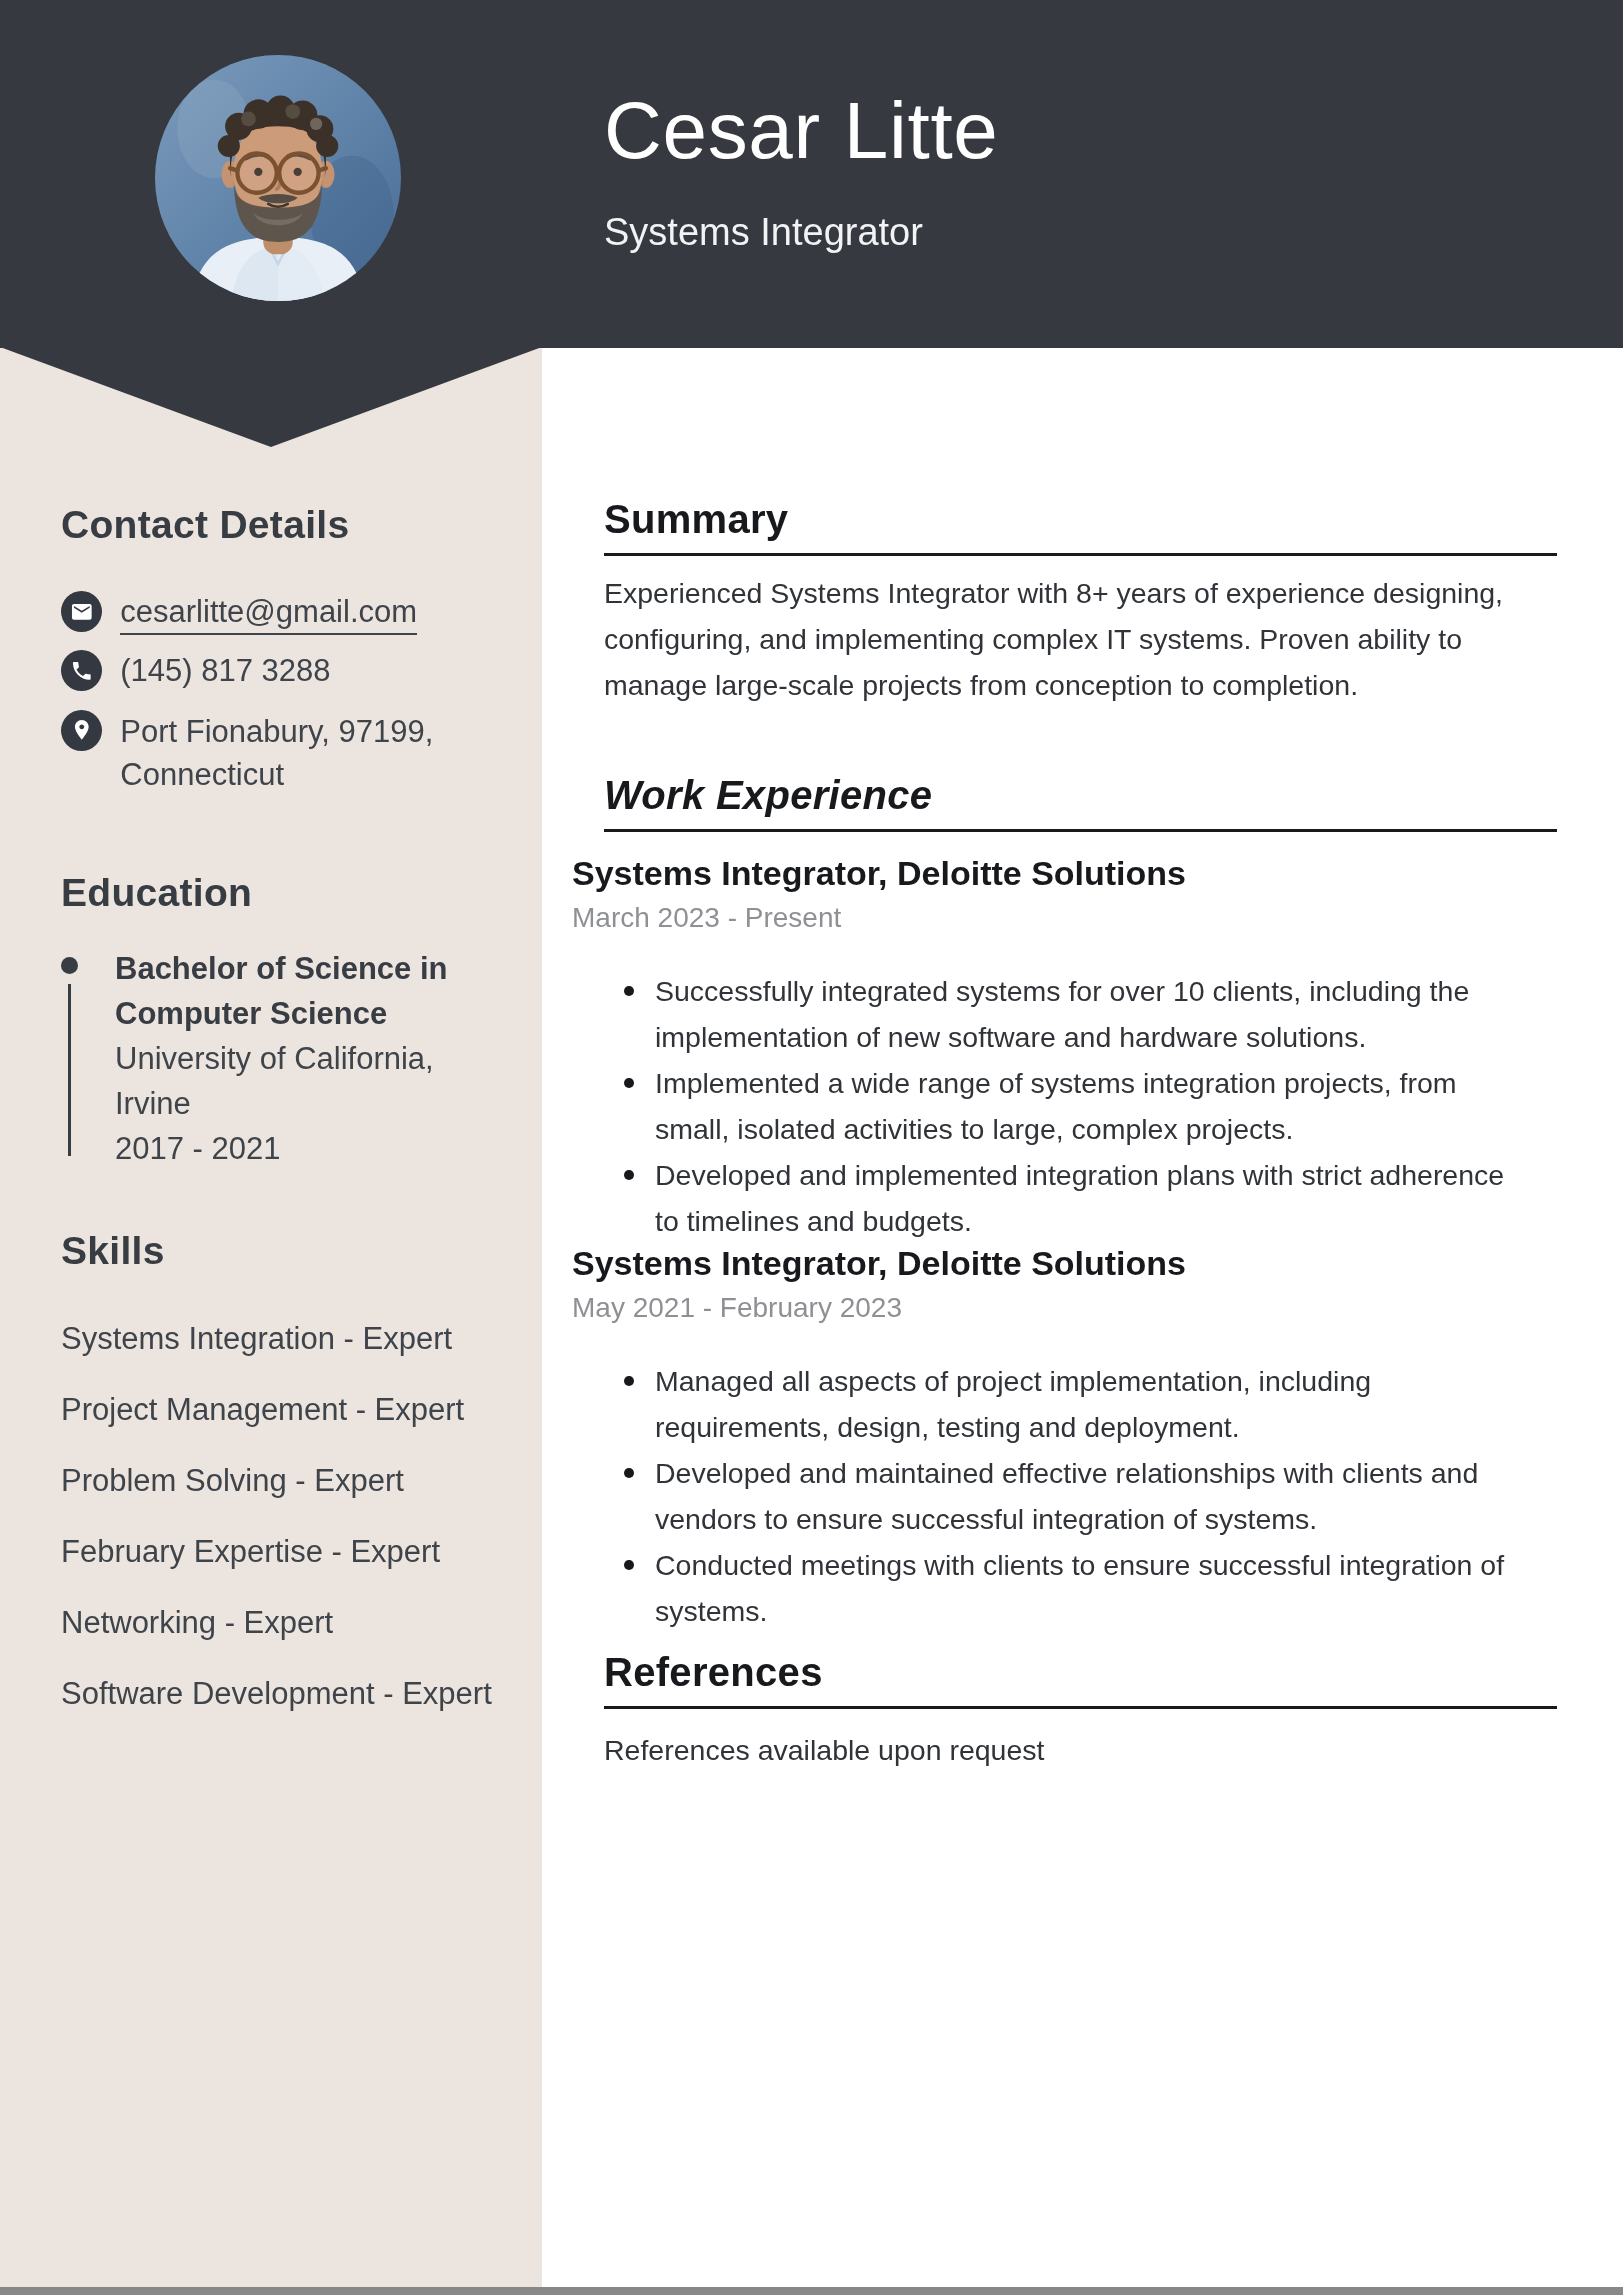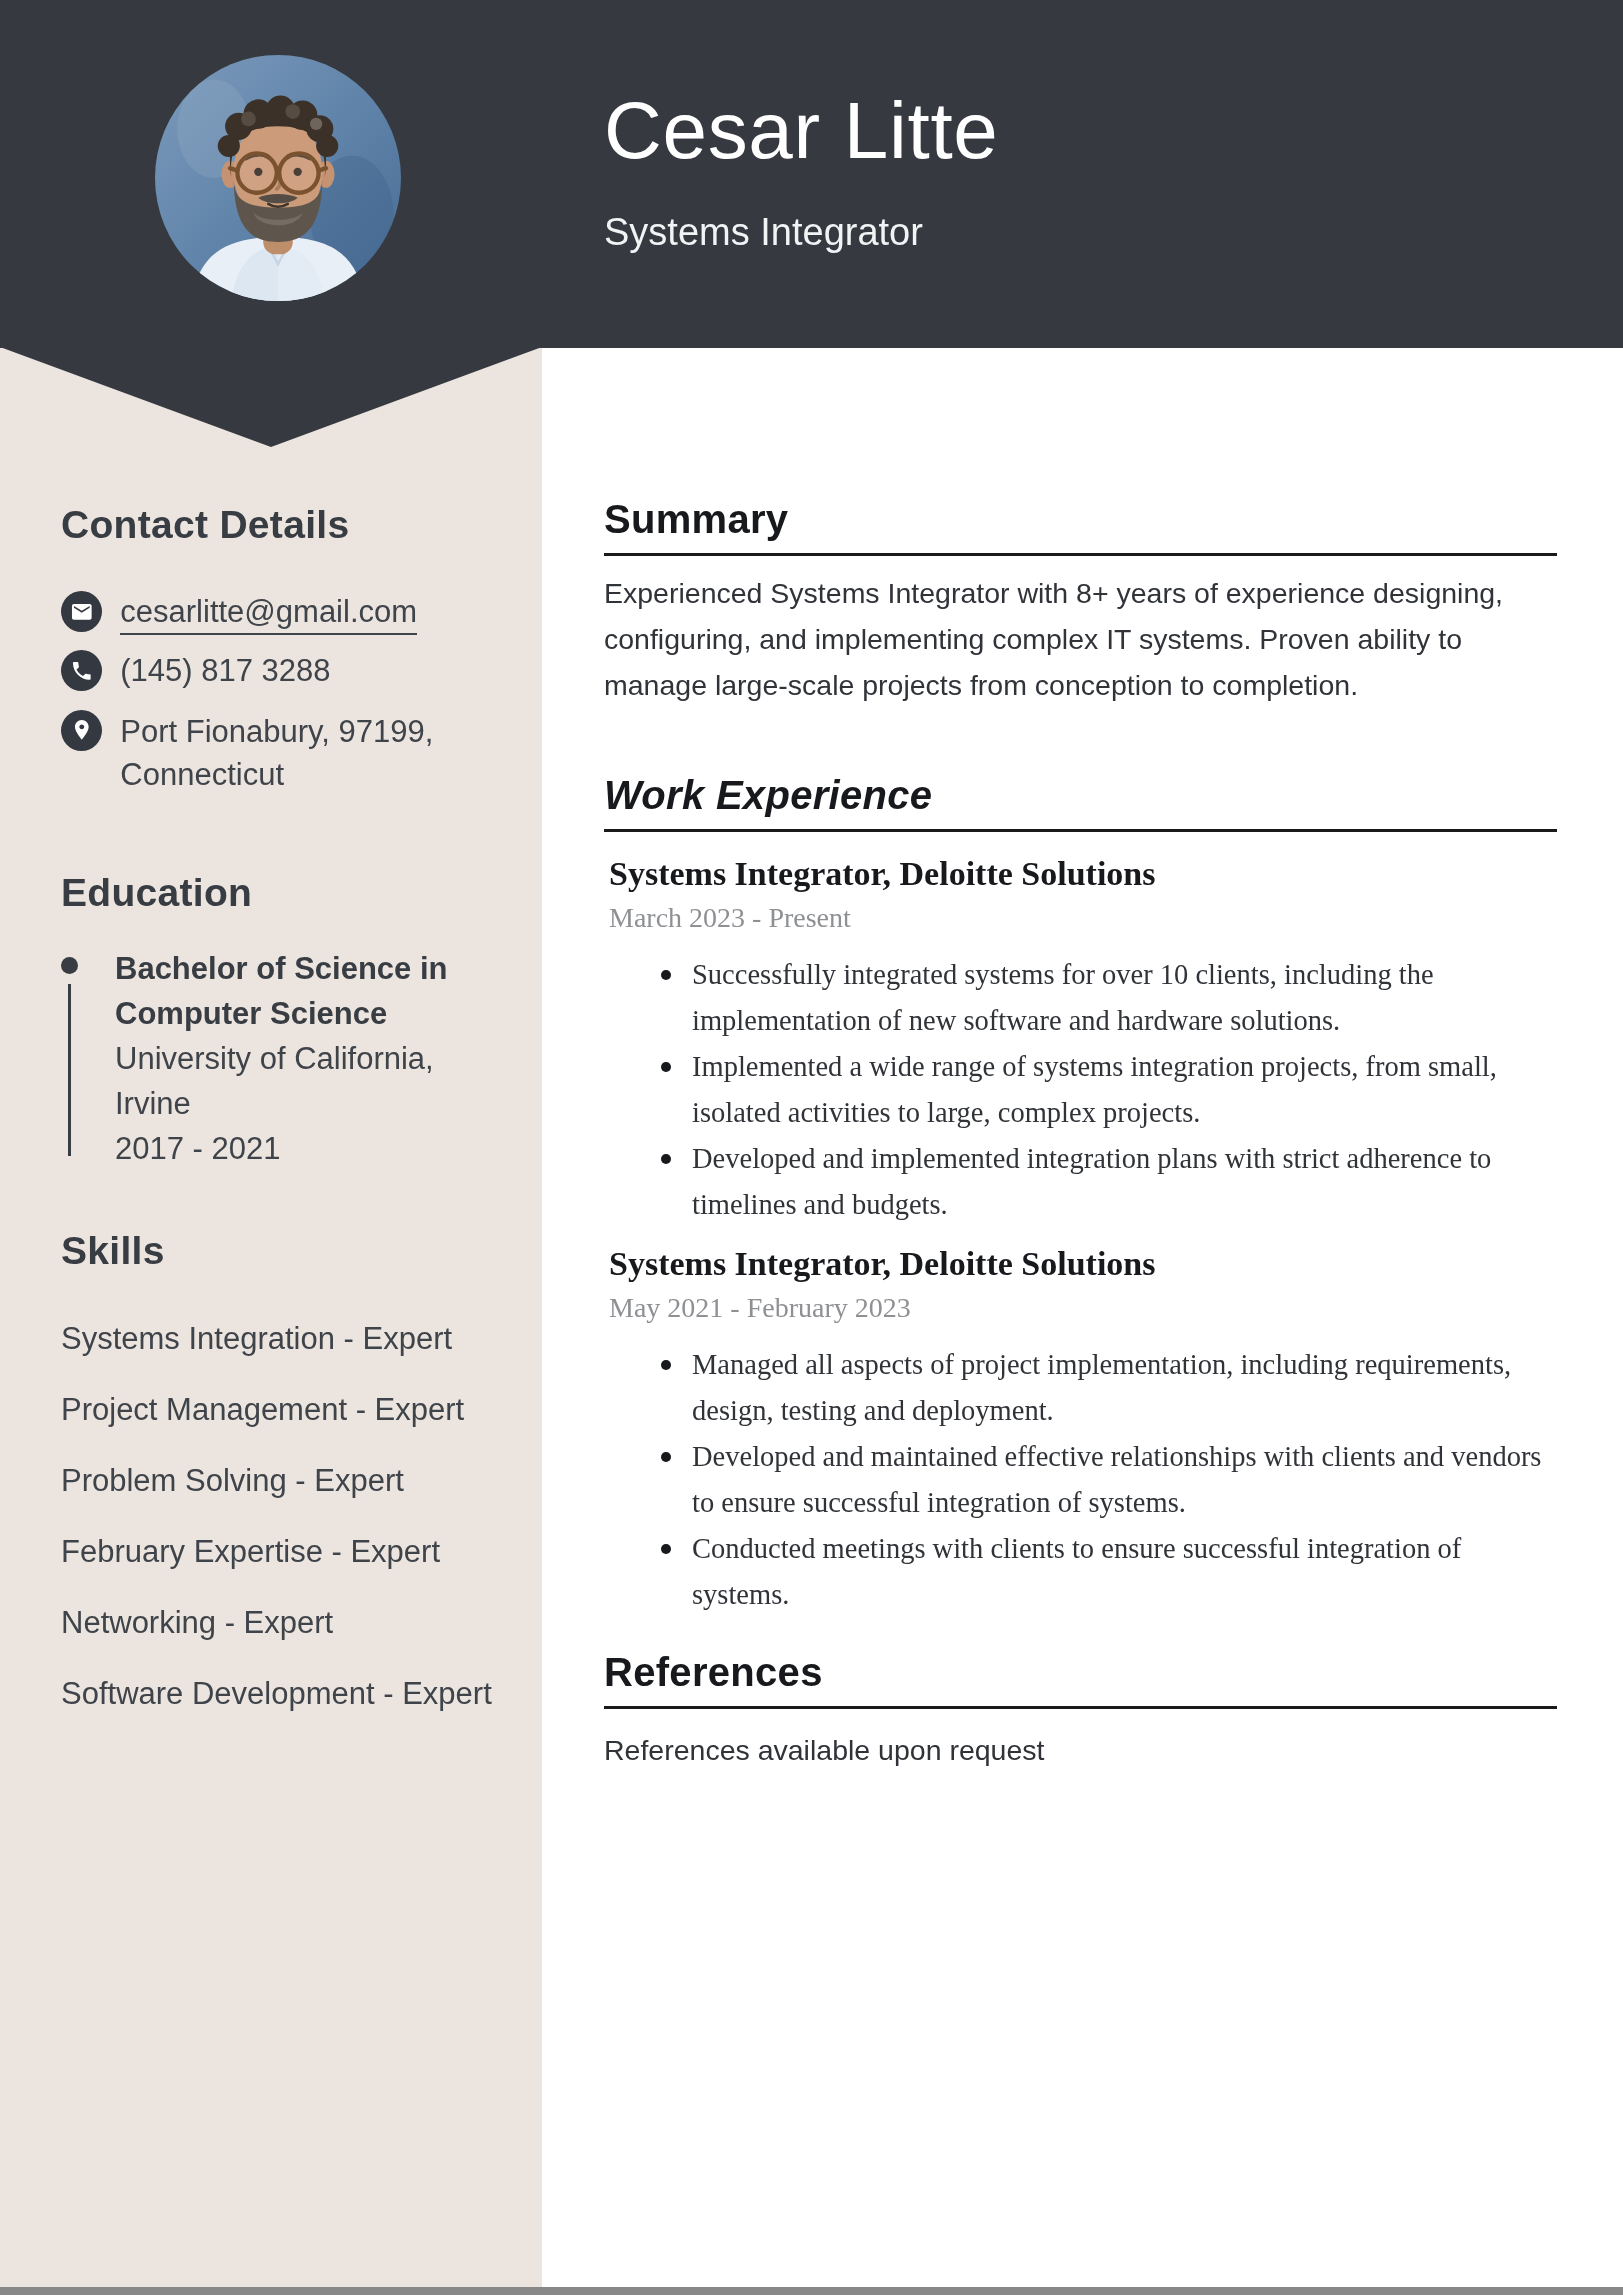--- a/index.html
+++ b/index.html
@@ -58,26 +58,26 @@
 
   .sb-skills-heading{top:1231px;}
   .skills-list{position:absolute;left:61px;top:1320px;width:445px;list-style:none;}
   .skills-list li{font-size:31px;line-height:37px;color:var(--sidebar_text);margin-bottom:34px;}
   .section-heading{position:absolute;left:604px;width:953px;font-size:40px;line-height:1;font-weight:700;color:var(--heading_dark);
     padding-bottom:13.7px;border-bottom:3.3px solid var(--rule_black);letter-spacing:0.3px;}
   .summary-heading{top:499px;}
   .summary-text{position:absolute;left:604px;top:570px;width:953px;font-size:28.5px;line-height:46px;color:var(--body_text);}
   .work-heading{top:775px;font-style:italic;}
 
-  .job{position:absolute;left:609px;width:953px;font-family:Liberation Serif, serif;}
+  .job{position:absolute;left:572px;width:953px;}
   .job1{top:854px;}
   .job2{top:1244px;}
   .job-title{font-size:34px;line-height:39px;font-weight:700;color:var(--heading_dark);}
   .job-dates{margin-top:7.9px;font-size:28px;line-height:33px;color:var(--date_gray);}
-  .job-bullets{margin-top:18px;margin-left:52px;width:900px;list-style:none;}
+  .job-bullets{margin-top:34px;margin-left:52px;width:900px;list-style:none;}
   .job-bullets li{position:relative;padding-left:31px;font-size:28.5px;line-height:46px;color:var(--body_text);}
   .job-bullets li::before{content:"";position:absolute;left:0;top:18.3px;width:9.8px;height:9.8px;border-radius:50%;background:var(--heading_dark);}
 
   .references-heading{top:1652px;}
   .references-text{position:absolute;left:604px;top:1727px;width:953px;font-size:28.5px;line-height:46px;color:var(--body_text);}
 </style>
 </head>
 <body>
 
 <div class="page">

